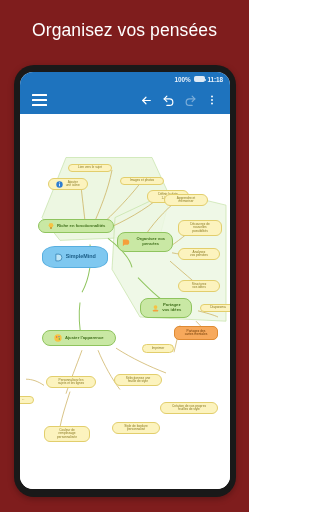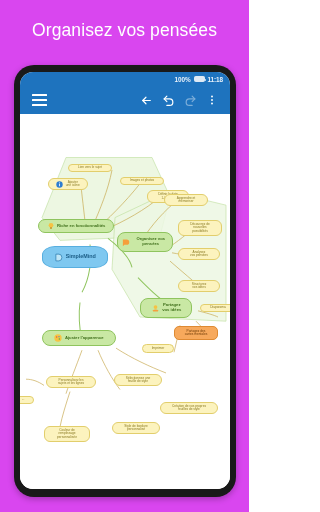--- a/index.html
+++ b/index.html
@@ -4,21 +4,21 @@
 <style>
   * { box-sizing: border-box; margin: 0; padding: 0; }
   html, body {
     width: 249px; height: 512px;
     font-family: "Liberation Sans", sans-serif;
     overflow: hidden;
   }
   #promo {
     position: relative;
     width: 249px; height: 512px;
-    background: #d946ef;
+    background: #7f1d1d;
   }
   #headline {
     position: absolute;
     top: 20px; left: 0; width: 249px;
     text-align: center;
     color: #ffffff;
     font-size: 17.5px;
     font-weight: 400;
     letter-spacing: 0.1px;
   }

